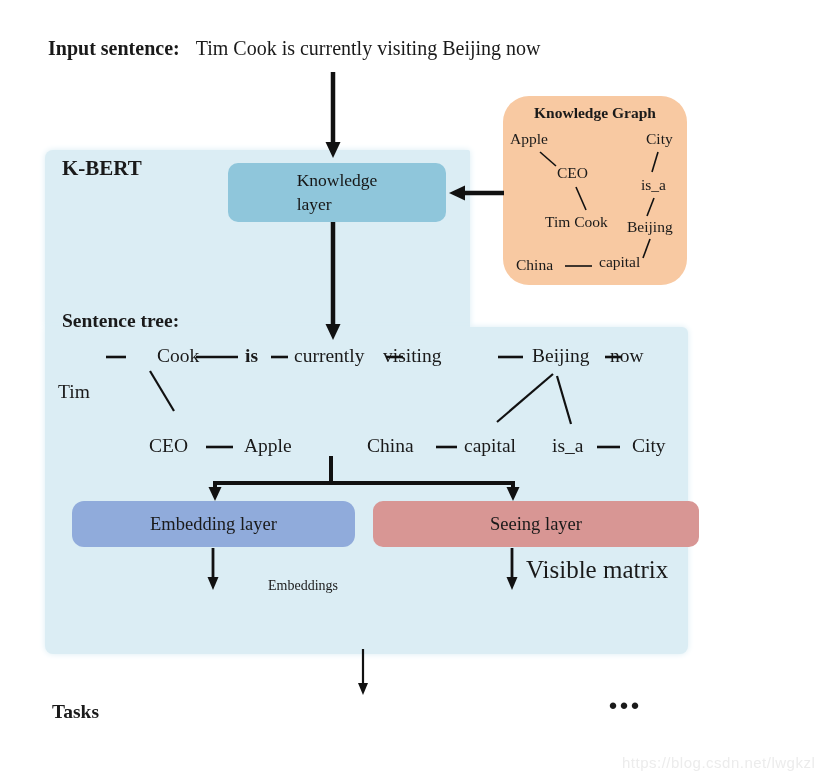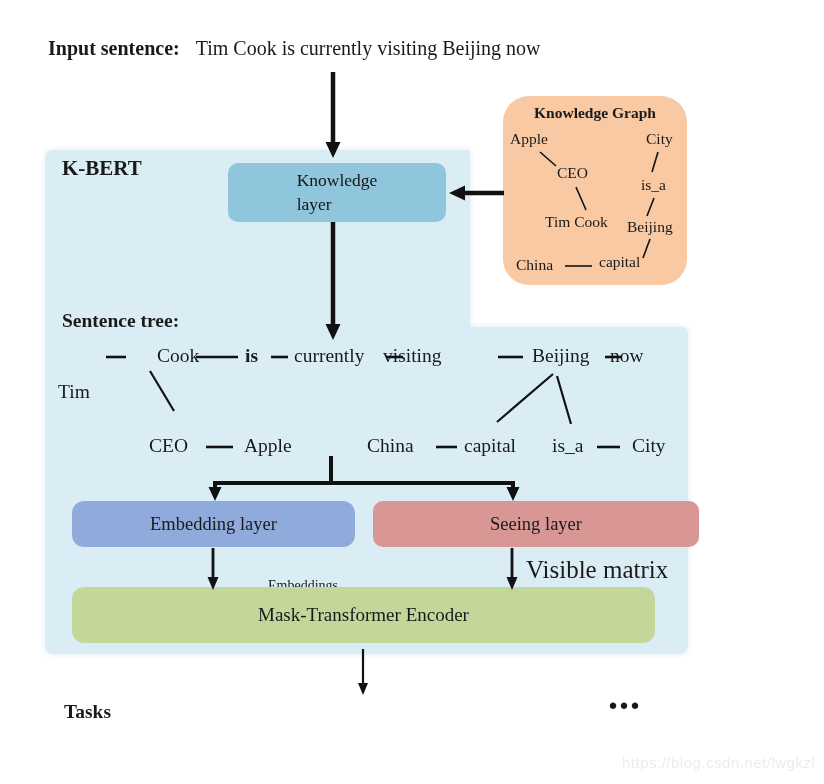--- a/index.html
+++ b/index.html
@@ -17,21 +17,21 @@
   #region-lower {
     left:45px; top:327px; width:643px; height:327px;
     background:var(--region_bg); border-radius:0 6px 8px 8px;
     box-shadow:0 0 6px var(--region_bg);
   }
   
   #input-line { left:48px; top:37px; font-size:20px; white-space:nowrap; }
   #input-line .lbl { font-weight:bold; margin-right:16px; }
   #kbert-label { left:62px; top:156px; font-size:21px; font-weight:bold; }
   #sentence-tree-label { left:62px; top:310px; font-size:19.5px; font-weight:bold; }
-  #tasks-label { left:64px; top:701px; font-size:19.5px; font-weight:bold; }
+  #tasks-label { left:52px; top:701px; font-size:19.5px; font-weight:bold; }
   
   .box { display:flex; align-items:center; justify-content:center; text-align:left; }
   #knowledge-layer {
     left:228px; top:163px; width:218px; height:59px;
     background:var(--knowledge_layer); border-radius:10px;
     font-size:17.5px; line-height:1.32; color:#161616;
   }
   #kg-box {
     left:503px; top:96px; width:184px; height:189px;
     background:var(--knowledge_graph); border-radius:26px;
@@ -119,21 +119,20 @@
       <span class="tree-word" style="left: 367px; top: 435px;">China</span>
       <span class="tree-word" style="left: 464px; top: 435px;">capital</span>
       <span class="tree-word" style="left: 552px; top: 435px;">is_a</span>
       <span class="tree-word" style="left: 632px; top: 435px;">City</span>
     </div>
 
   <div class="abs box" id="embedding-layer">Embedding layer</div>
   <div class="abs box" id="seeing-layer">Seeing layer</div>
   <div class="abs" id="embeddings-label">Embeddings</div>
   <div class="abs" id="visible-matrix-label">Visible matrix</div>
-  <div class="abs box" id="encoder">Mask-Transformer Encoder</div>
 
   <div class="abs" id="tasks-label">Tasks</div>
   <div class="abs" id="task-ellipsis">...</div>
 
   <div class="abs" id="watermark">https://blog.csdn.net/lwgkzl</div>
 
   <svg id="overlay" width="824" height="784" viewBox="0 0 824 784">
       <line x1="106" y1="357" x2="126" y2="357" stroke="#111111" stroke-width="2.6"></line>
       <line x1="196" y1="357" x2="238" y2="357" stroke="#111111" stroke-width="2.6"></line>
       <line x1="271" y1="357" x2="288" y2="357" stroke="#111111" stroke-width="2.6"></line>

